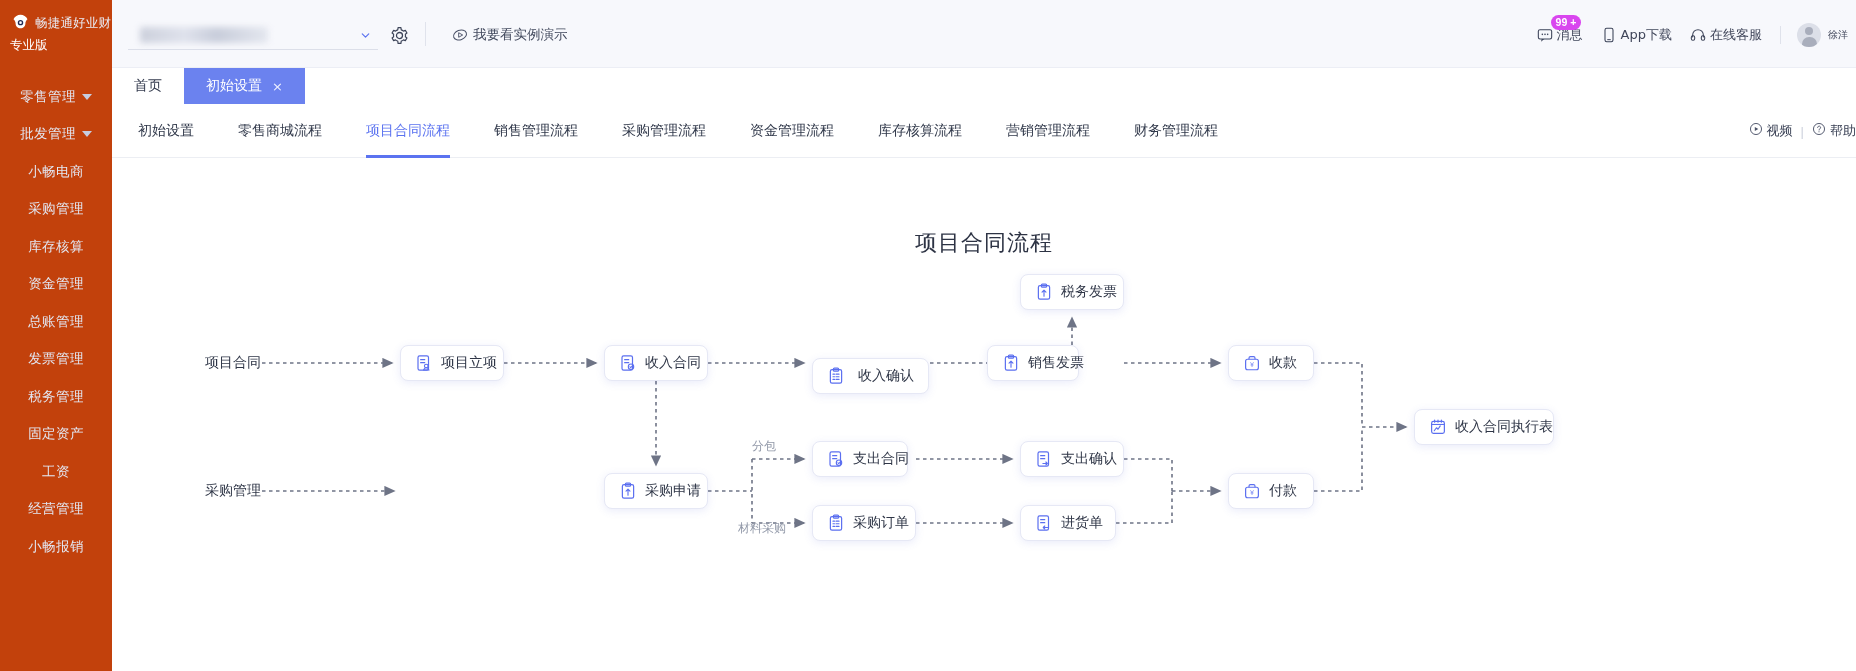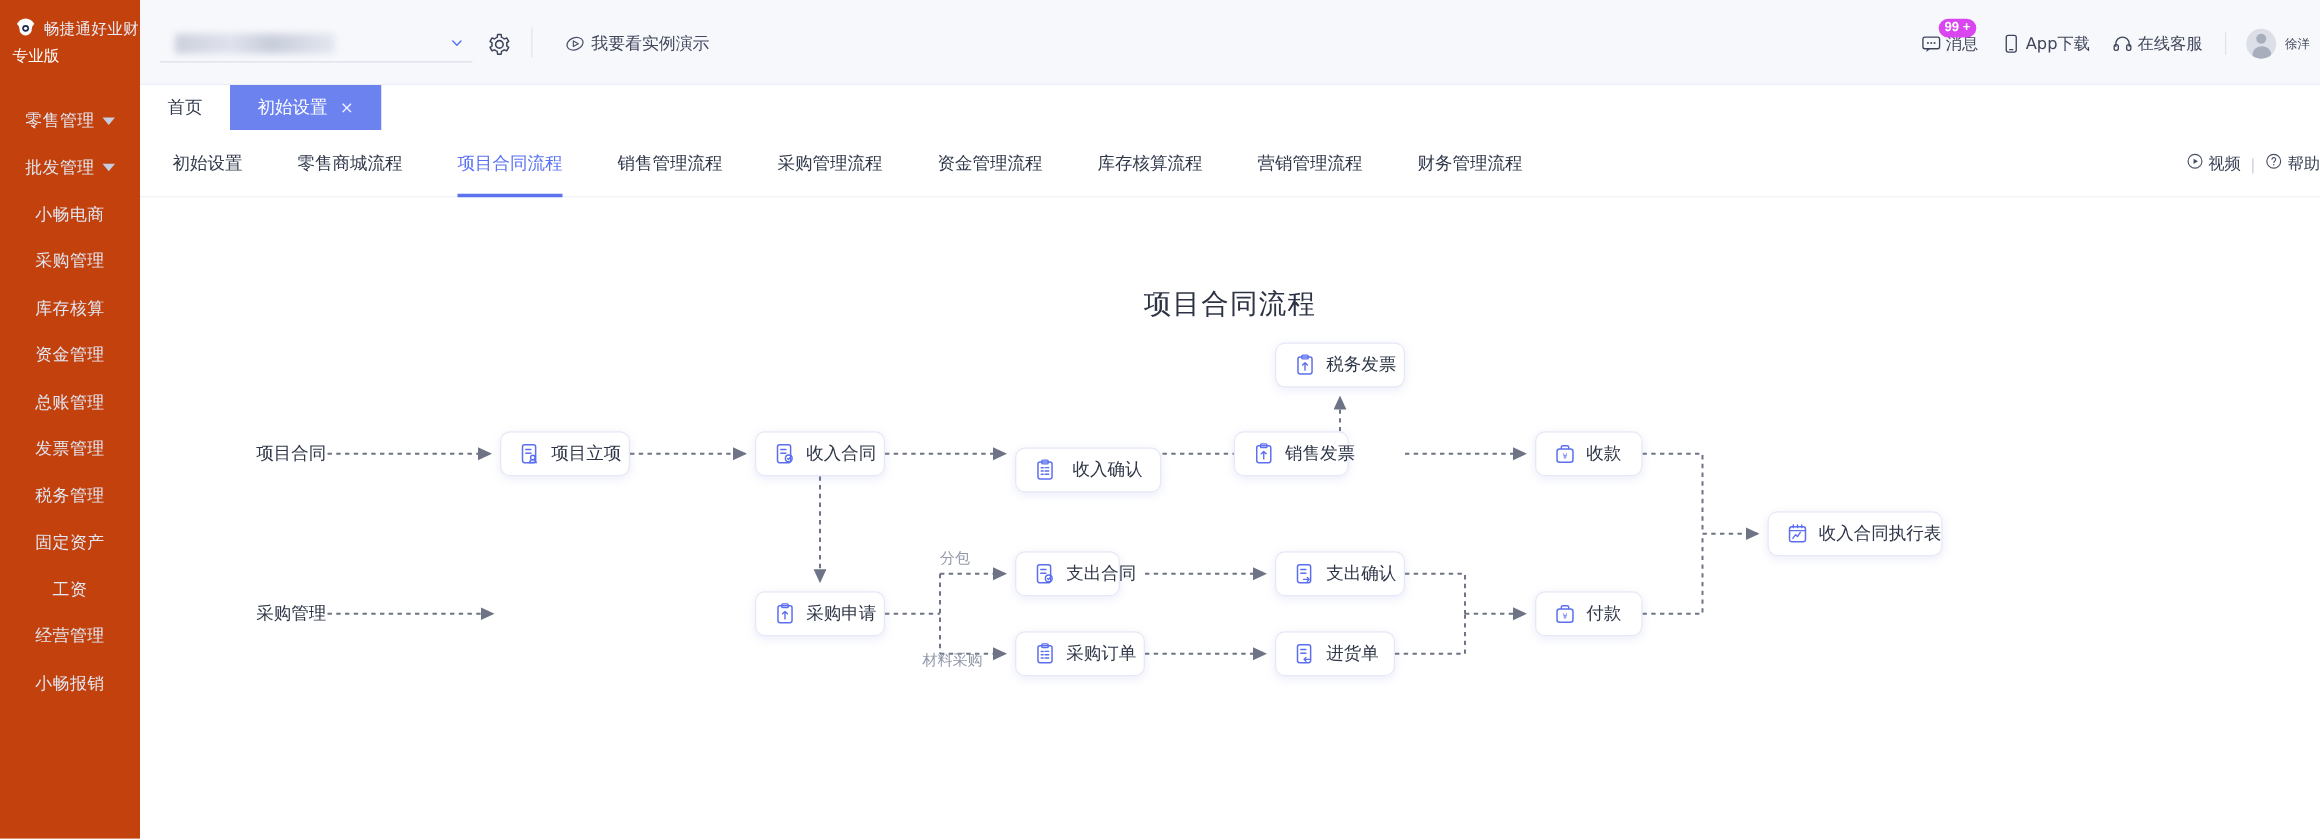--- a/index.html
+++ b/index.html
@@ -499,21 +499,21 @@
           <span class="nlbl">收入合同执行表</span>
         </div>
         <div class="node" style="left: 492px; top: 315px; width: 104px;">
           <span class="nico"><svg width="18" height="18" viewBox="0 0 24 24">
               <rect x="4.5" y="3.5" width="15" height="18" rx="2.2" fill="none" stroke="#5b6ff0" stroke-width="1.6"></rect>
               <rect x="8.5" y="1.5" width="7" height="4" rx="1.3" fill="none" stroke="#5b6ff0" stroke-width="1.5"></rect>
               <path d="M12 17.5V9.5M12 9.5l-2.6 2.6M12 9.5l2.6 2.6" fill="none" stroke="#5b6ff0" stroke-width="1.5" stroke-linecap="round" stroke-linejoin="round"></path>
             </svg></span>
           <span class="nlbl">采购申请</span>
         </div>
-        <div class="node" style="left: 700px; top: 283px; width: 84px;">
+        <div class="node" style="left: 700px; top: 283px; width: 96px;">
           <span class="nico"><svg width="18" height="18" viewBox="0 0 24 24">
               <rect x="4" y="2.5" width="14" height="19" rx="2.2" fill="none" stroke="#5b6ff0" stroke-width="1.6"></rect>
               <line x1="7.5" y1="7.5" x2="13" y2="7.5" stroke="#5b6ff0" stroke-width="1.5" stroke-linecap="round"></line>
               <line x1="7.5" y1="11.5" x2="13" y2="11.5" stroke="#5b6ff0" stroke-width="1.5" stroke-linecap="round"></line>
               <circle cx="16" cy="17" r="3.6" fill="none" stroke="#5b6ff0" stroke-width="1.5"></circle>
               <path d="M14.6 17l1 1.2 2-2.2" fill="none" stroke="#5b6ff0" stroke-width="1.4" stroke-linecap="round" stroke-linejoin="round"></path>
             </svg></span>
           <span class="nlbl">支出合同</span>
         </div>
         <div class="node" style="left: 908px; top: 283px; width: 104px;">

